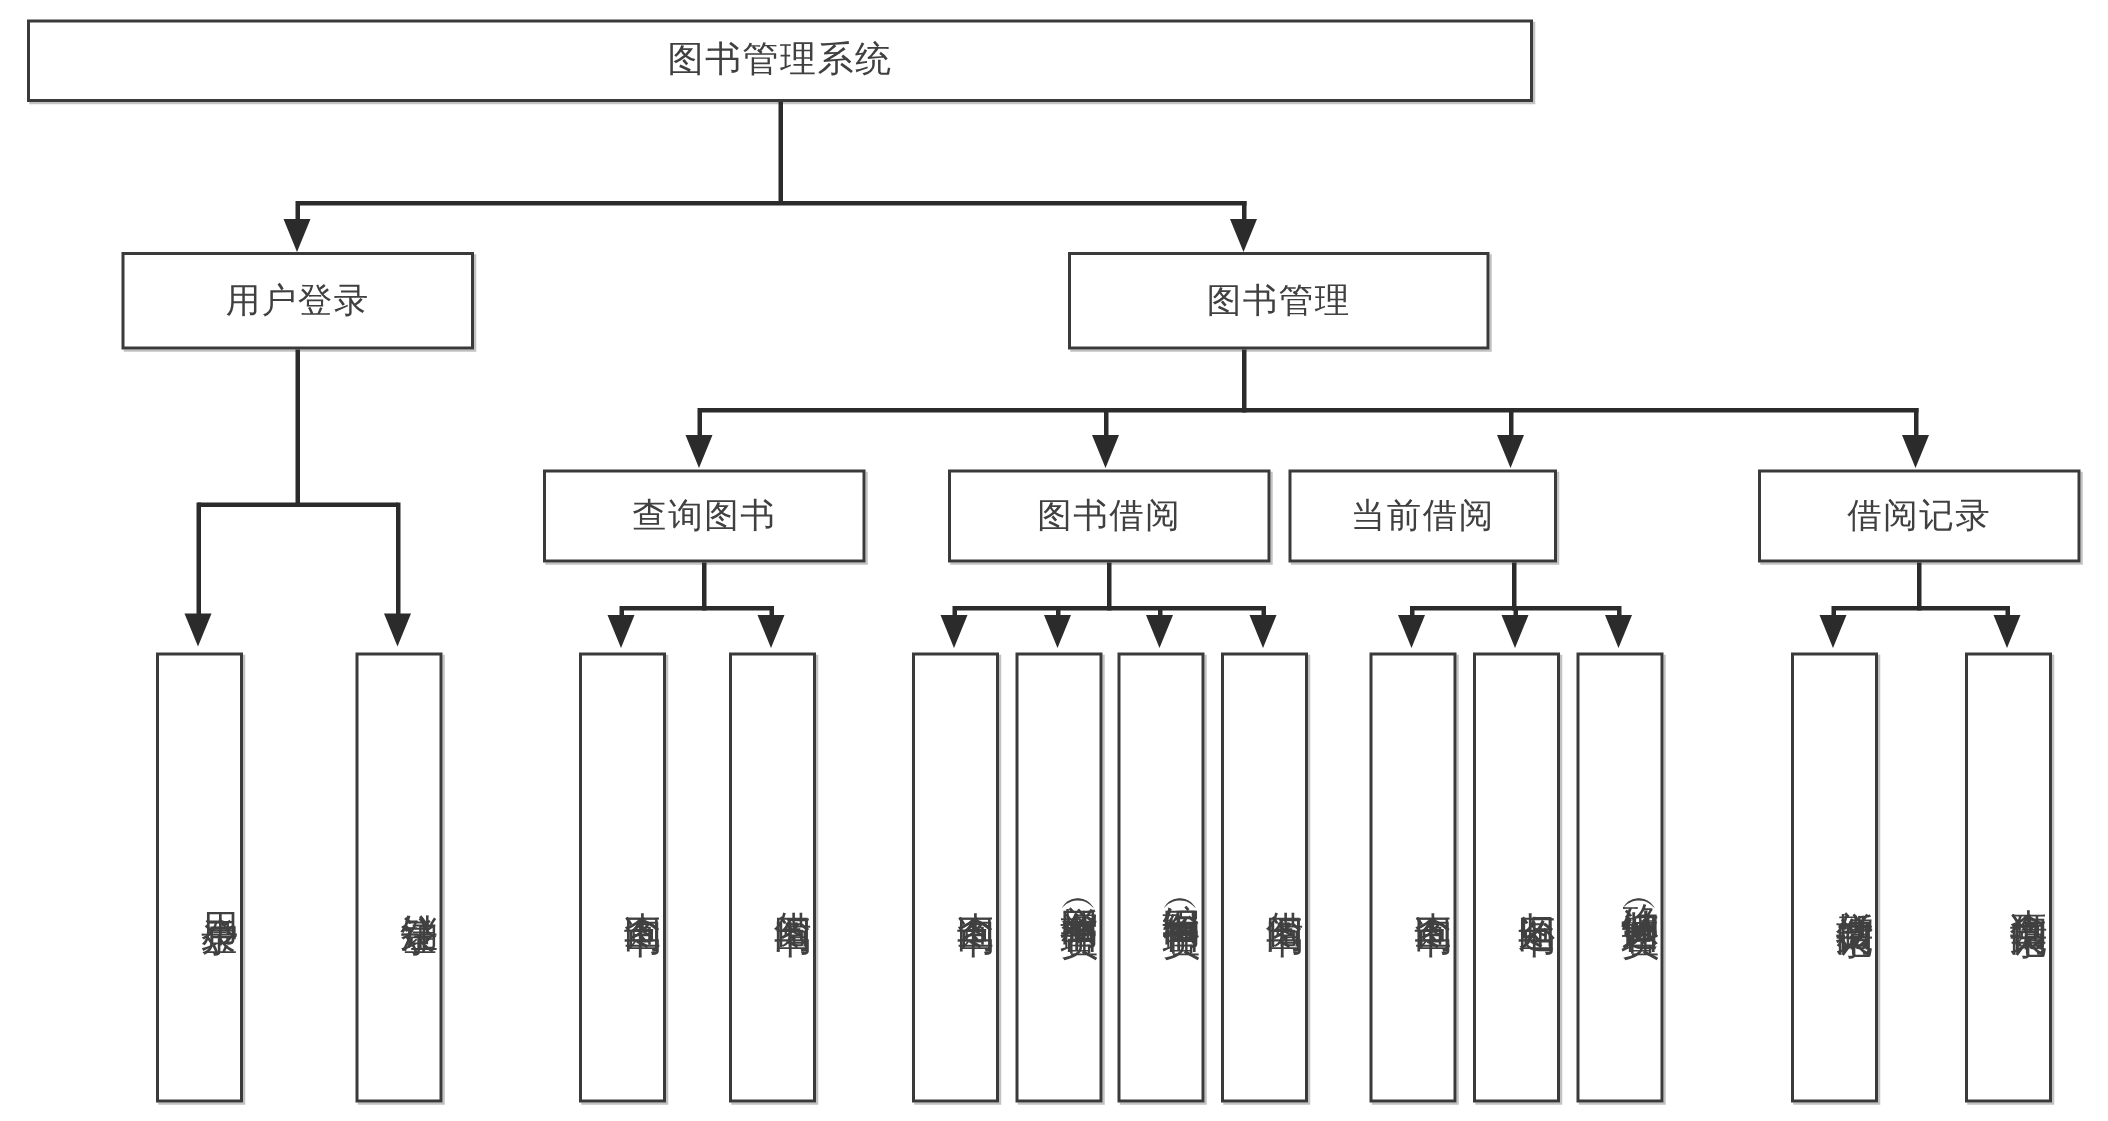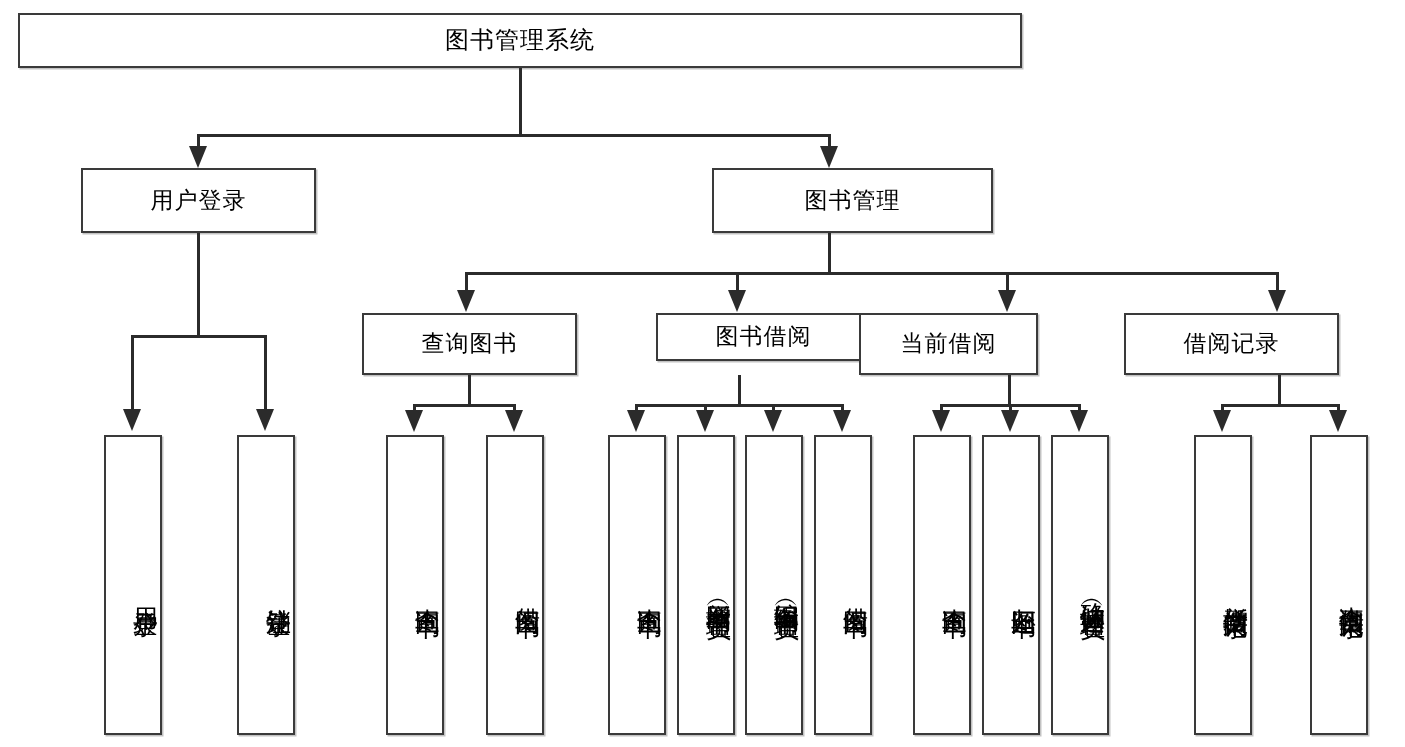--- a/index.html
+++ b/index.html
@@ -21,21 +21,21 @@
   
   .node {
     position: absolute;
     box-sizing: border-box;
     background: #ffffff;
     border: 2px solid #3a3a3a;
     box-shadow: 1.5px 1.5px 0 0 rgba(120,120,120,0.45);
     display: flex;
     align-items: center;
     justify-content: center;
-    color: #000000;
+    color: #404040;
   }
   .node.h {
     font-size: 23px;
     letter-spacing: 1px;
     line-height: 1.1;
     white-space: nowrap;
   }
   .node.root {
     font-size: 24px;
   }
@@ -122,27 +122,27 @@
   <div class="ln v" style="left:736px; top:272px; height:26px;"></div>
   <div class="arrow" style="left:728px; top:290px;"></div>
   <div class="ln v" style="left:1006px; top:272px; height:26px;"></div>
   <div class="arrow" style="left:998px; top:290px;"></div>
   <div class="ln v" style="left:1276px; top:272px; height:26px;"></div>
   <div class="arrow" style="left:1268px; top:290px;"></div>
 
   <div class="node h" style="left:362px; top:313px; width:215px; height:62px;">
     <span>查询图书</span>
   </div>
-  <div class="node h" style="left:632px; top:313px; width:215px; height:48px;margin-left:24px;">
+  <div class="node h" style="left:632px; top:313px; width:215px; height:62px;">
     <span>图书借阅</span>
   </div>
   <div class="node h" style="left:859px; top:313px; width:179px; height:62px;">
     <span>当前借阅</span>
   </div>
-  <div class="node h" style="left:1124px; top:313px; width:215px; height:62px;justify-content:center;">
+  <div class="node h" style="left:1172px; top:313px; width:215px; height:62px;justify-content:center;">
     <span>借阅记录</span>
   </div>
 
   <div class="ln v" style="left:468px; top:375px; height:32px;"></div>
   <div class="ln h" style="left:414px; top:404px; width:101px;"></div>
   <div class="ln v" style="left:413px; top:404px; height:14px;"></div>
   <div class="arrow" style="left:405px; top:410px;"></div>
   <div class="ln v" style="left:513px; top:404px; height:14px;"></div>
   <div class="arrow" style="left:505px; top:410px;"></div>
 

